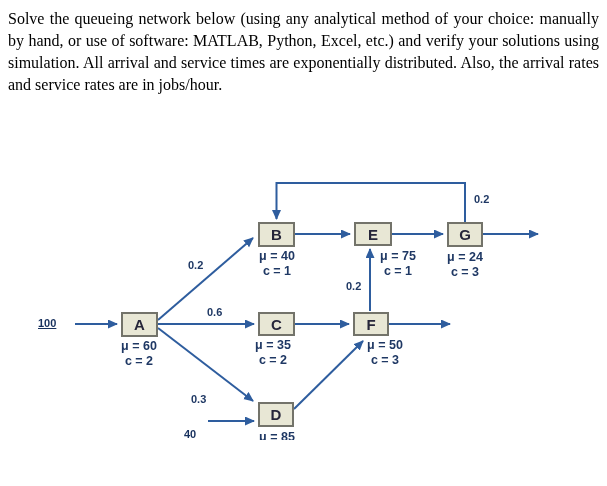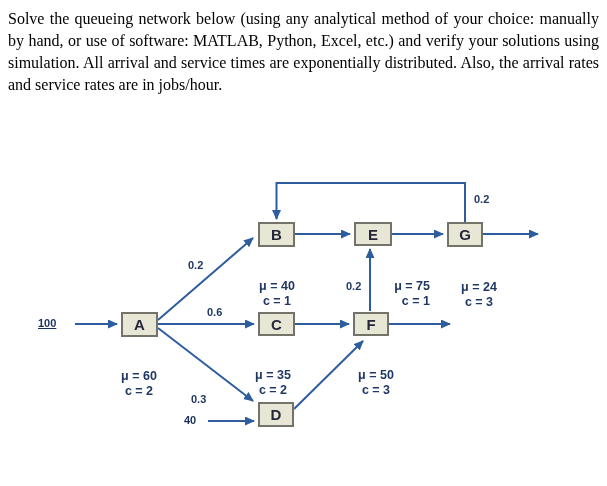--- a/index.html
+++ b/index.html
@@ -39,21 +39,21 @@
   }
   .sub {
     position: absolute;
     width: 64px;
     text-align: center;
     font-weight: bold;
     font-size: 12.5px;
     line-height: 15px;
     color: #1f3864;
   }
-  .sub .mu { font-style: normal; margin-top: 30px; }
+  .sub .mu { font-style: normal; }
   .edge-label, .arrival-label {
     position: absolute;
     font-weight: bold;
     font-size: 11px;
     color: #1f3864;
     white-space: nowrap;
   }
   .arrival-label { color: #17305d; }
 </style>
 </head>
@@ -119,36 +119,36 @@
       <div>c = 1</div>
     </div>
     <div class="sub" style="left:241px; top:338px;">
       <div class="mu">μ = 35</div>
       <div>c = 2</div>
     </div>
     <div class="sub" style="left:245px; top:430px;">
       <div class="mu">μ = 85</div>
       <div>c = 1</div>
     </div>
-    <div class="sub" style="left:366px; top:249px;text-align:right;">
+    <div class="sub" style="left:366px; top:249px;">
       <div class="mu">μ = 75</div>
       <div>c = 1</div>
     </div>
-    <div class="sub" style="left:344px; top:338px;">
+    <div class="sub" style="left:353px; top:338px;">
       <div class="mu">μ = 50</div>
       <div>c = 3</div>
     </div>
-    <div class="sub" style="left:447px; top:250px;">
+    <div class="sub" style="left:433px; top:250px;">
       <div class="mu">μ = 24</div>
       <div>c = 3</div>
     </div>
 
     <span class="edge-label" style="left:188px; top:259px;">0.2</span>
     <span class="edge-label" style="left:207px; top:306px;">0.6</span>
     <span class="edge-label" style="left:191px; top:393px;">0.3</span>
     <span class="edge-label" style="left:346px; top:280px;">0.2</span>
     <span class="edge-label" style="left:474px; top:193px;">0.2</span>
 
     <span class="arrival-label" style="left:38px; top:317px;text-decoration:underline;">100</span>
-    <span class="arrival-label" style="left:184px; top:414px;">40</span>
+    <span class="arrival-label" style="left:184px; top:428px;">40</span>
 
   </div>
 </div>
 
 </body></html>

